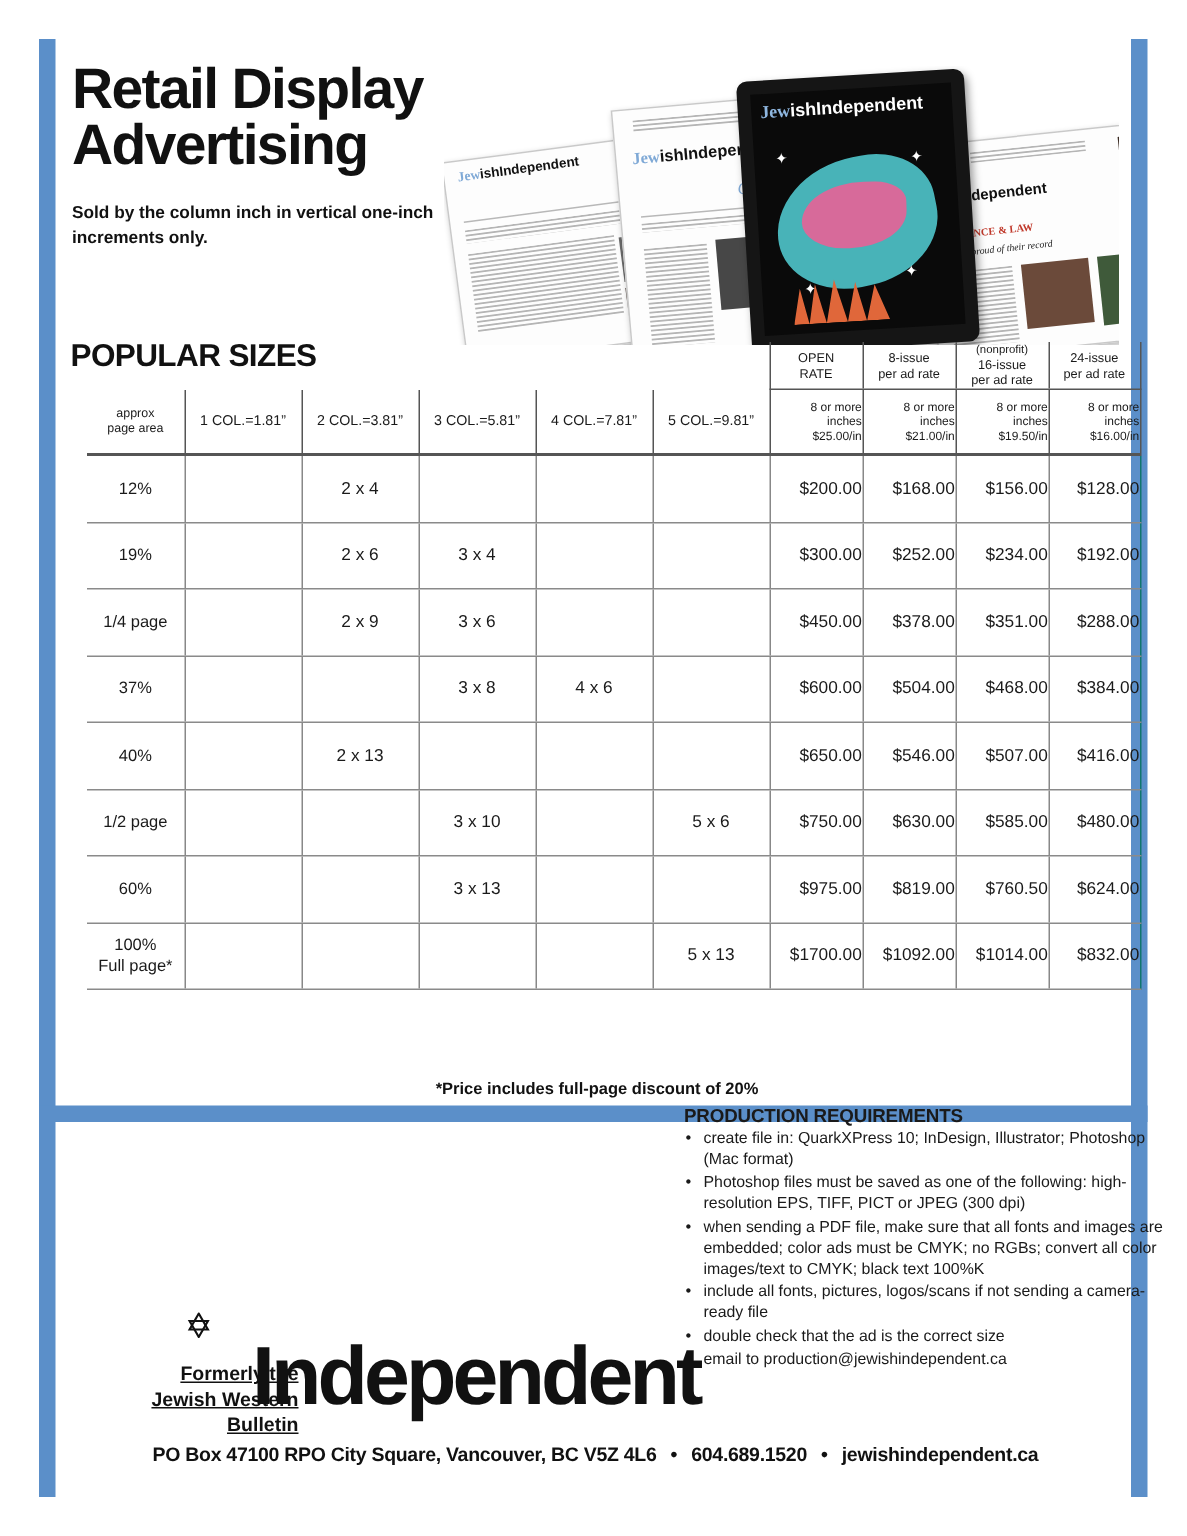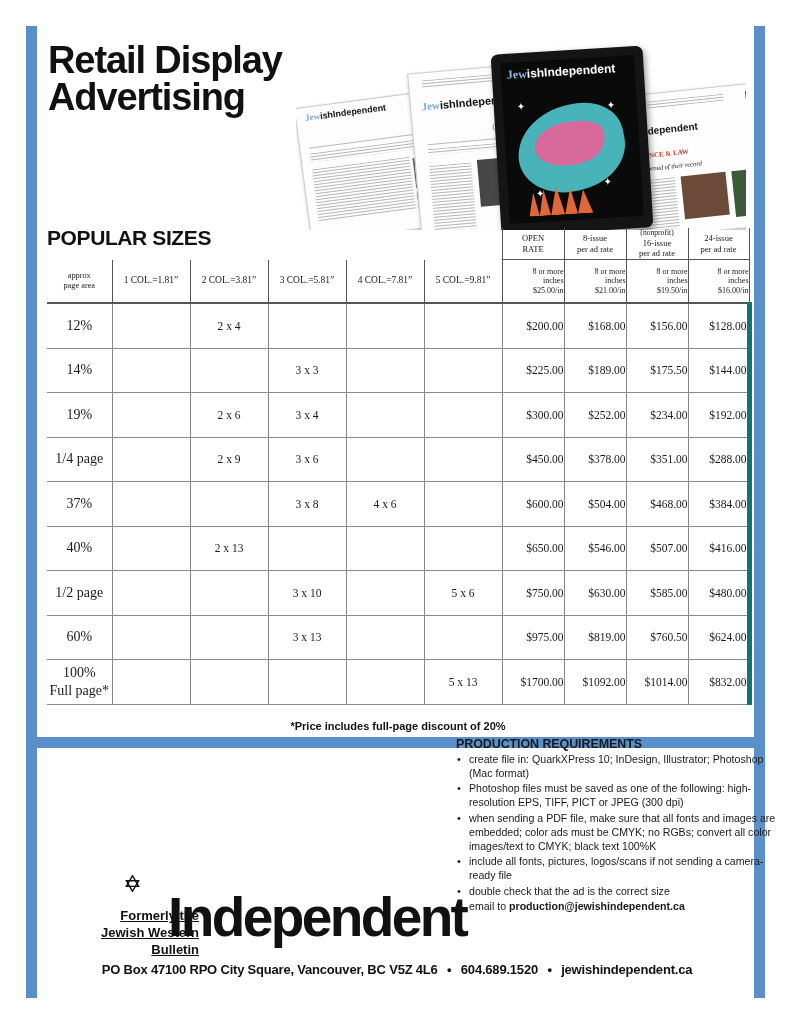--- a/index.html
+++ b/index.html
@@ -212,28 +212,27 @@
     top: 226px;
     font-size: 21px;
     font-weight: bold;
     letter-spacing: -0.4px;
     color: #111111;
   }
 
   
   #rate-table {
     position: absolute;
-    left: 47px;
+    left: 58px;
     top: 228px;
     width: 702px;
     border-collapse: collapse;
     font-size: 10px;
     color: #1a1a1a;
     table-layout: fixed;
-    font-family: Liberation Serif, serif;
   }
   #rate-table td, #rate-table th {
     padding: 0;
     vertical-align: middle;
     font-weight: normal;
   }
 
   
   tr.band-top td { height: 31px; }
   td.spacer-top { border: none; }
@@ -279,31 +278,31 @@
   
   tr.datarow td {
     height: 43.5px;
     text-align: center;
     border-left: 1px solid #888;
     border-bottom: 1px solid #8a8a8a;
     font-size: 11px;
   }
   tr.datarow td.approx {
     border-left: none;
-    font-size: 14px;
+    font-size: 11px;
     font-weight: bold;
     line-height: 1.3;
   }
   tr.datarow td.size { font-size: 11.5px; }
   tr.datarow td.price {
     text-align: right;
     padding-right: 6px;
     font-size: 11.5px;
   }
-  tr.datarow td.price.last { border-right: 5px solid #0f766e; }
+  tr.datarow td.price.last { border-right: 1px solid #0f766e; }
   tr.datarow.last-row td { border-bottom: 1px solid #8a8a8a; }
 
   .table-note {
     position: absolute;
     left: 47px;
     top: 720px;
     width: 702px;
     text-align: center;
     font-size: 11px;
     font-weight: bold;
@@ -350,21 +349,21 @@
     line-height: 1.32;
     margin-bottom: 1.5px;
   }
   .prod li::before {
     content: "\2022";
     position: absolute;
     left: 1px;
     top: -1px;
     font-size: 11px;
   }
-  .prod li b { font-weight: bold; text-align: right; }
+  .prod li b { font-weight: normal; text-align: right; }
 
   
   .logo-wrap {
     position: absolute;
     left: 48px;
     top: 872px;
     width: 360px;
     height: 80px;
   }
   .logo-jewish {
@@ -433,20 +432,21 @@
 
   <div class="blue-left-bar"></div>
   <div class="blue-right-bar"></div>
   <div class="blue-divider"></div>
 
   <div class="masthead">
     <h1>
       <span>Retail Display</span><br>
       <span>Advertising</span>
     </h1>
+    <div class="sub">Sold by the column inch in vertical one-inch increments only.</div>
   </div>
 
   <div class="hero">
 
     <div class="paper" id="paper1">
       <div class="mast-mini">
         <i>Jew</i><span>ish</span><span>Independent</span>
       </div>
       <div class="tiny-rule" style="left:5%;top:30%;width:90%;"></div>
       <div class="tiny-text" style="left:5%;top:34%;width:90%;height:9px;"></div>
@@ -576,32 +576,20 @@
           <td class="size">2 x 4</td>
           <td class="size"></td>
           <td class="size"></td>
           <td class="size"></td>
           <td class="price">$200.00</td>
           <td class="price">$168.00</td>
           <td class="price">$156.00</td>
           <td class="price last">$128.00</td>
         </tr>
         <tr class="datarow">
-          <td class="approx">14%</td>
-          <td class="size"></td>
-          <td class="size"></td>
-          <td class="size">3 x 3</td>
-          <td class="size"></td>
-          <td class="size"></td>
-          <td class="price">$225.00</td>
-          <td class="price">$189.00</td>
-          <td class="price">$175.50</td>
-          <td class="price last">$144.00</td>
-        </tr>
-        <tr class="datarow">
           <td class="approx">19%</td>
           <td class="size"></td>
           <td class="size">2 x 6</td>
           <td class="size">3 x 4</td>
           <td class="size"></td>
           <td class="size"></td>
           <td class="price">$300.00</td>
           <td class="price">$252.00</td>
           <td class="price">$234.00</td>
           <td class="price last">$192.00</td>

